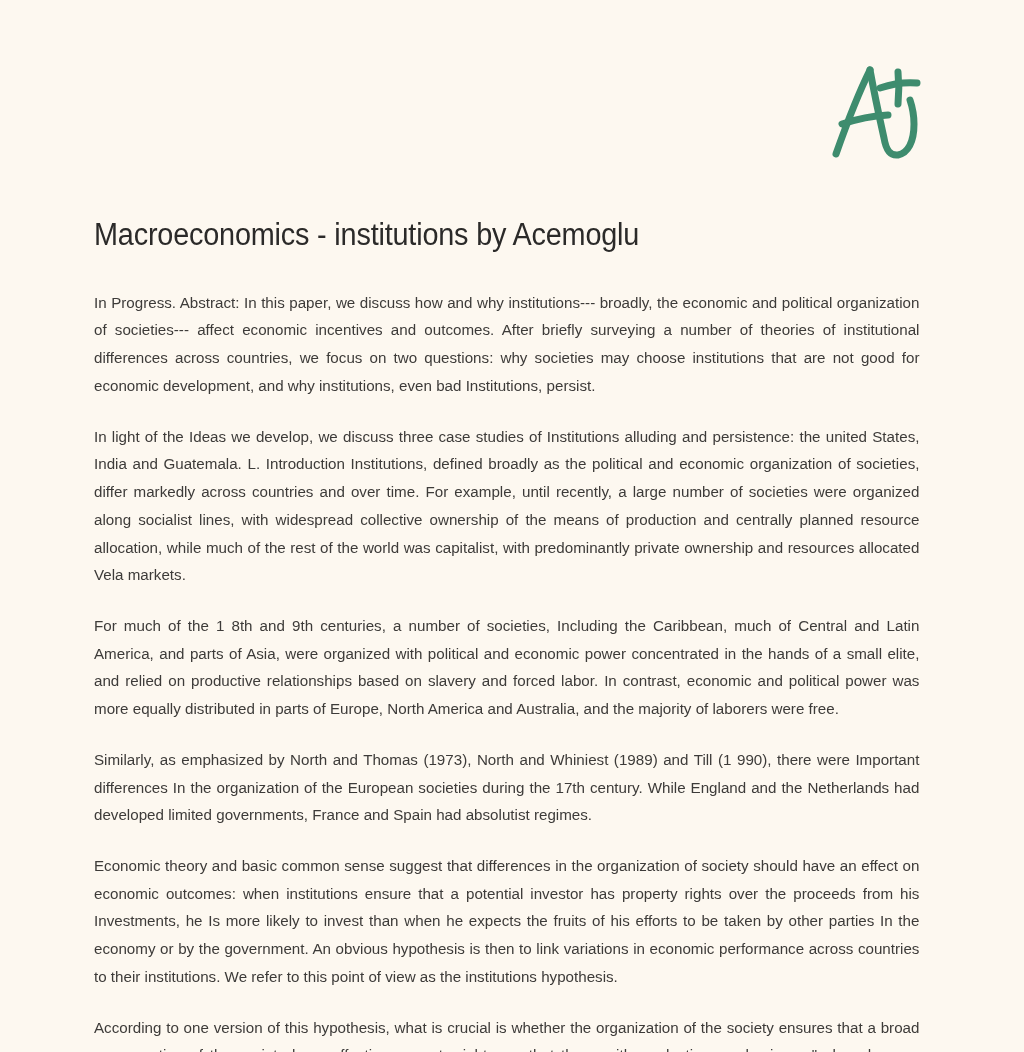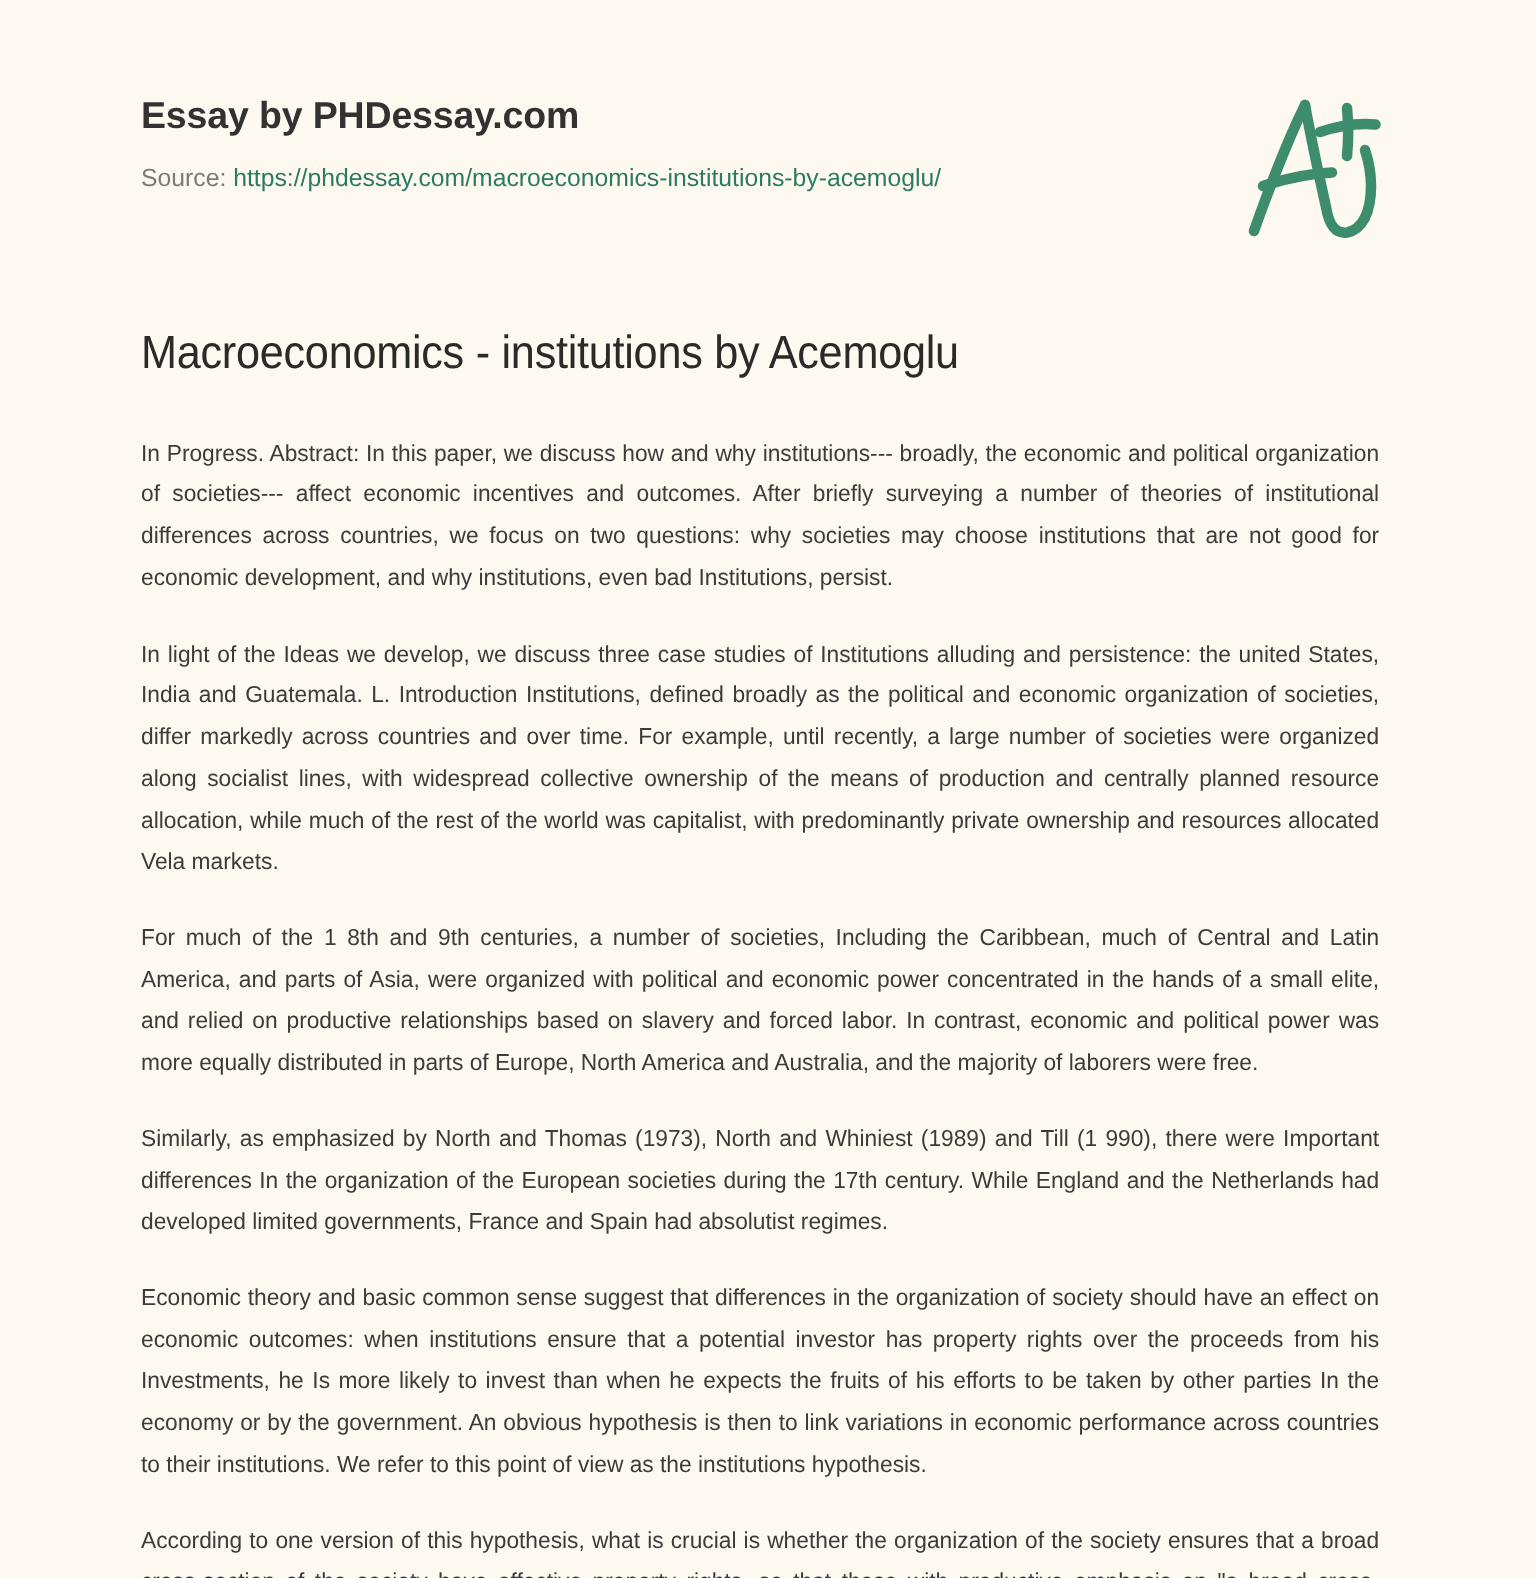--- a/index.html
+++ b/index.html
@@ -106,26 +106,20 @@
 
   .body-text p:last-child {
     margin-bottom: 0;
   }
 </style>
 </head>
 <body>
 
 <div class="page">
 
-  <div class="header">
-    <h1 class="brand-title">Essay by PHDessay.com</h1>
-    <div class="source-line">
-      <span class="source-label">Source: </span><a class="source-url" href="#">https://phdessay.com/macroeconomics-institutions-by-acemoglu/</a>
-    </div>
-  </div>
 
   <div class="logo">
     <svg viewBox="0 0 108 110" xmlns="http://www.w3.org/2000/svg">
       <g fill="none" stroke="#3E8C6E" stroke-linecap="round" stroke-linejoin="round">
 
         <path d="M52 12 C 44 28, 30 62, 18 96" stroke-width="7"></path>
 
         <path d="M52 12 C 56 34, 62 62, 66 80 C 68 92, 72 98, 80 97 C 90 95, 96 84, 96 66 C 96 56, 94 48, 92 42" stroke-width="7"></path>
 
         <path d="M24 66 C 36 62, 52 58, 70 57" stroke-width="7"></path>

